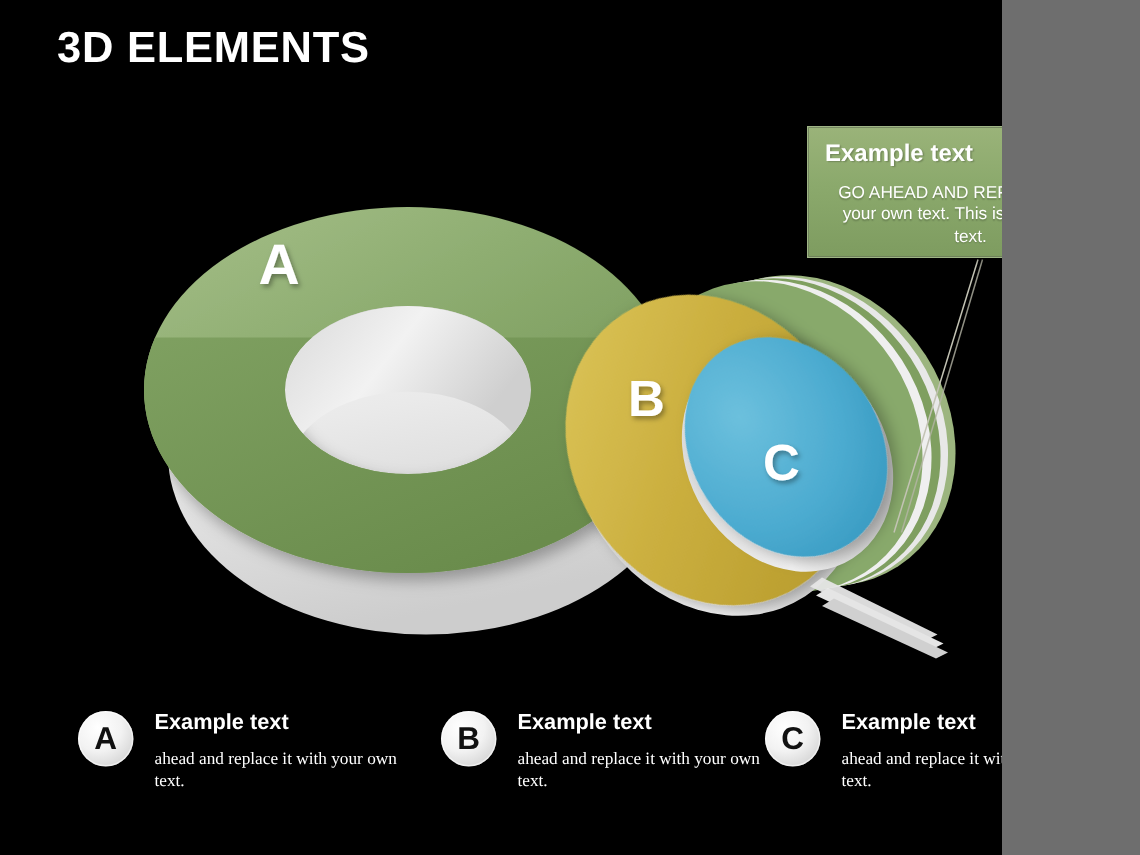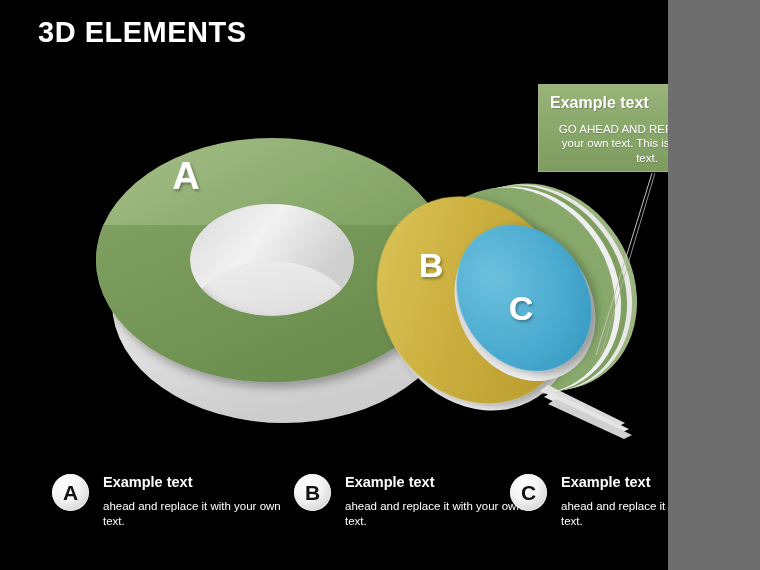--- a/index.html
+++ b/index.html
@@ -103,20 +103,21 @@
     color: #ffffff;
     text-shadow: 1px 1px 1px rgba(0,0,0,0.25);
     margin-bottom: 9px;
     line-height: 1.05;
   }
   .legend-text .lt-body {
     font-size: 11.5px;
     color: #ffffff;
     line-height: 1.3;
     text-shadow: 0px 1px 1px rgba(0,0,0,0.2);
+    font-family: Liberation Serif, serif;
   }
 </style>
 </head>
 <body>
 
 <div id="slide">
 
   <div id="title">3D ELEMENTS</div>
 
   <div id="diagram">

